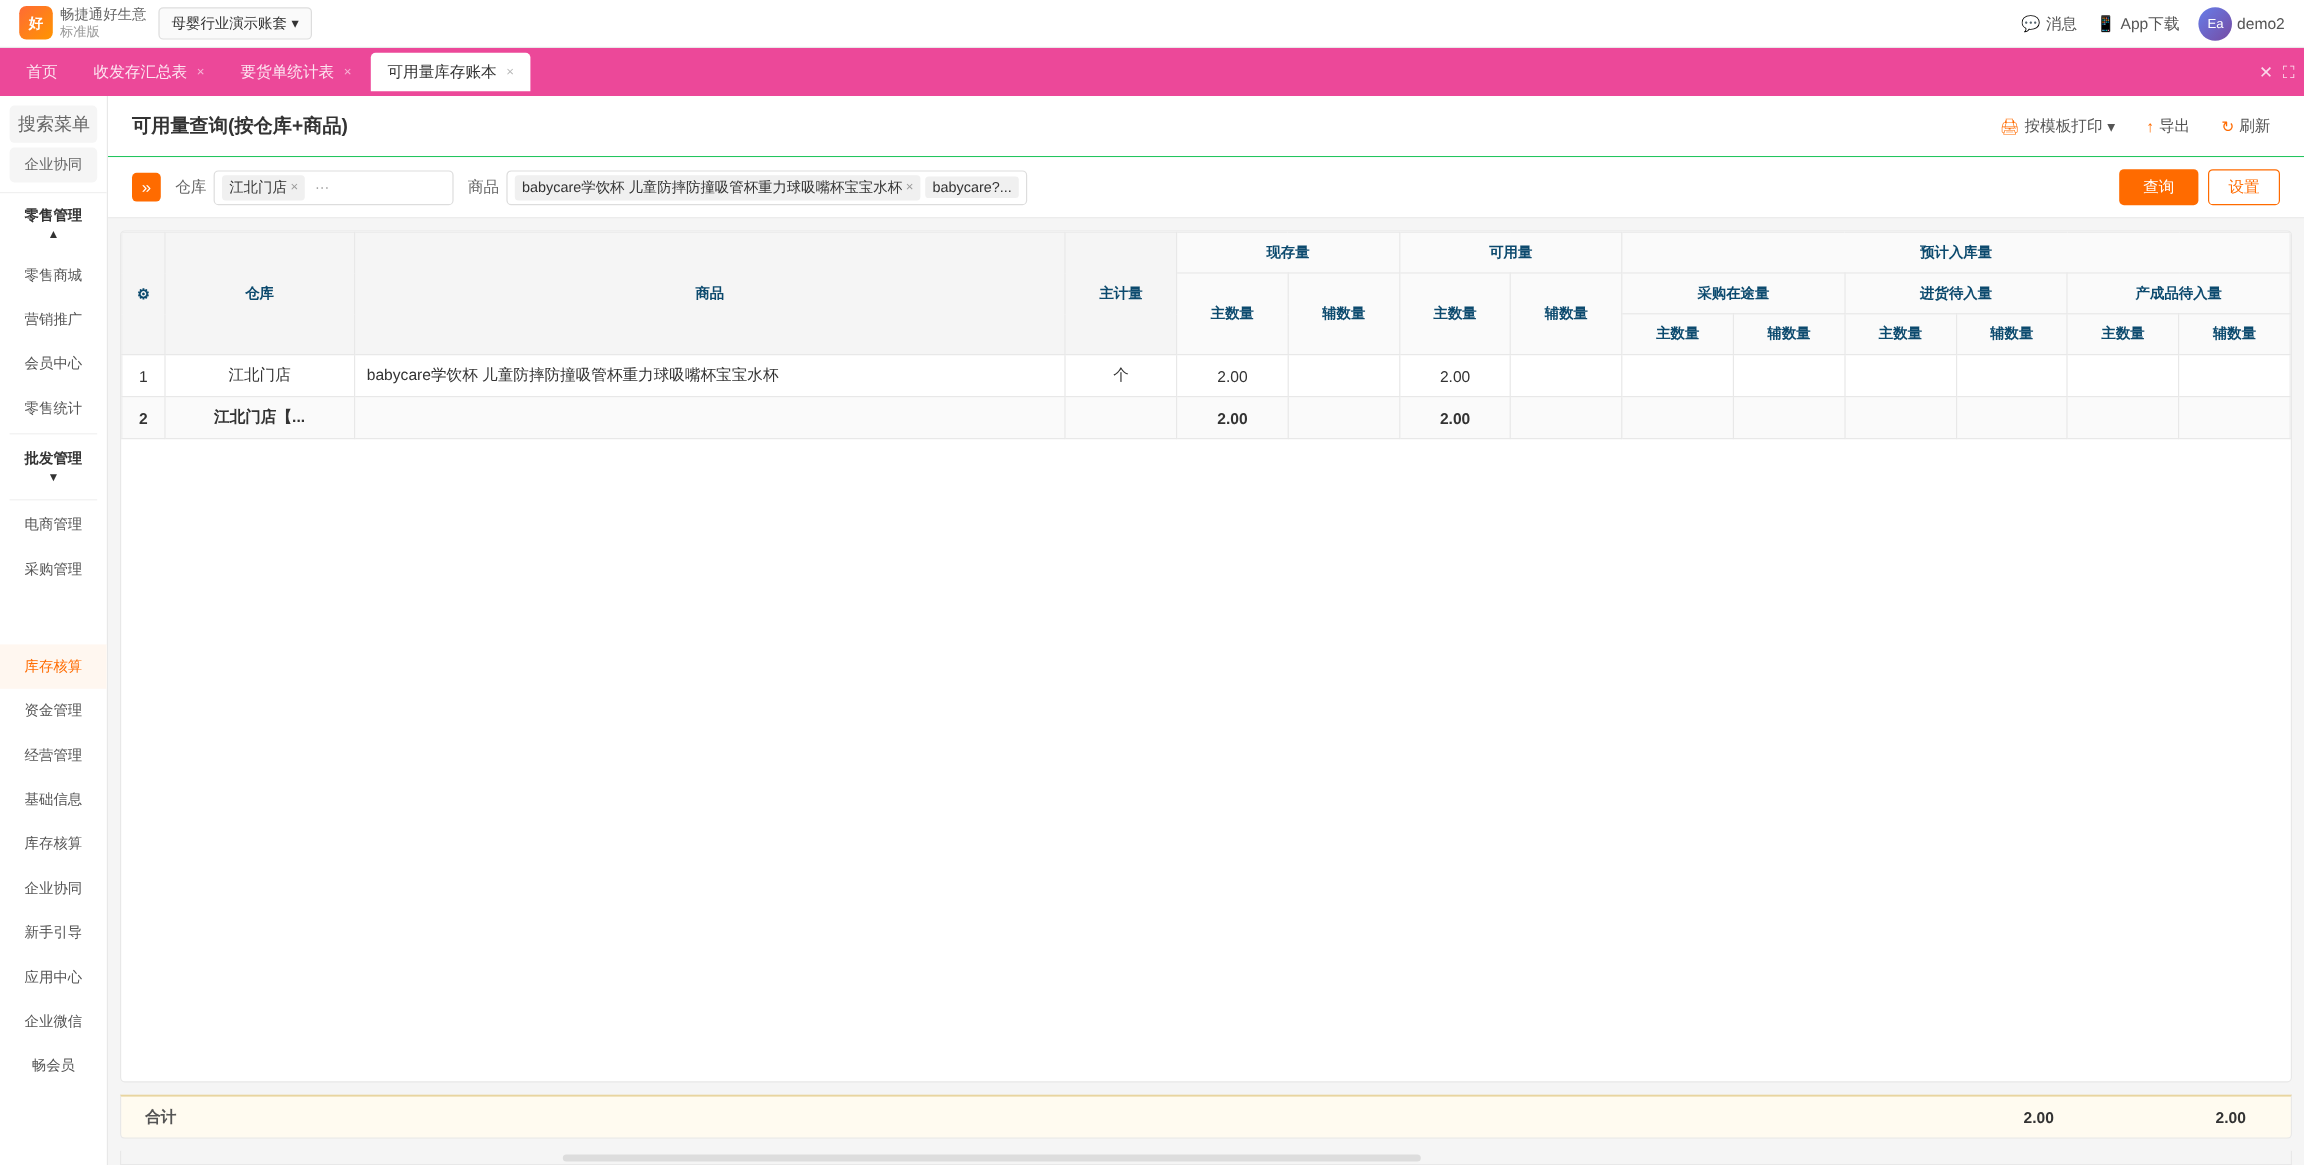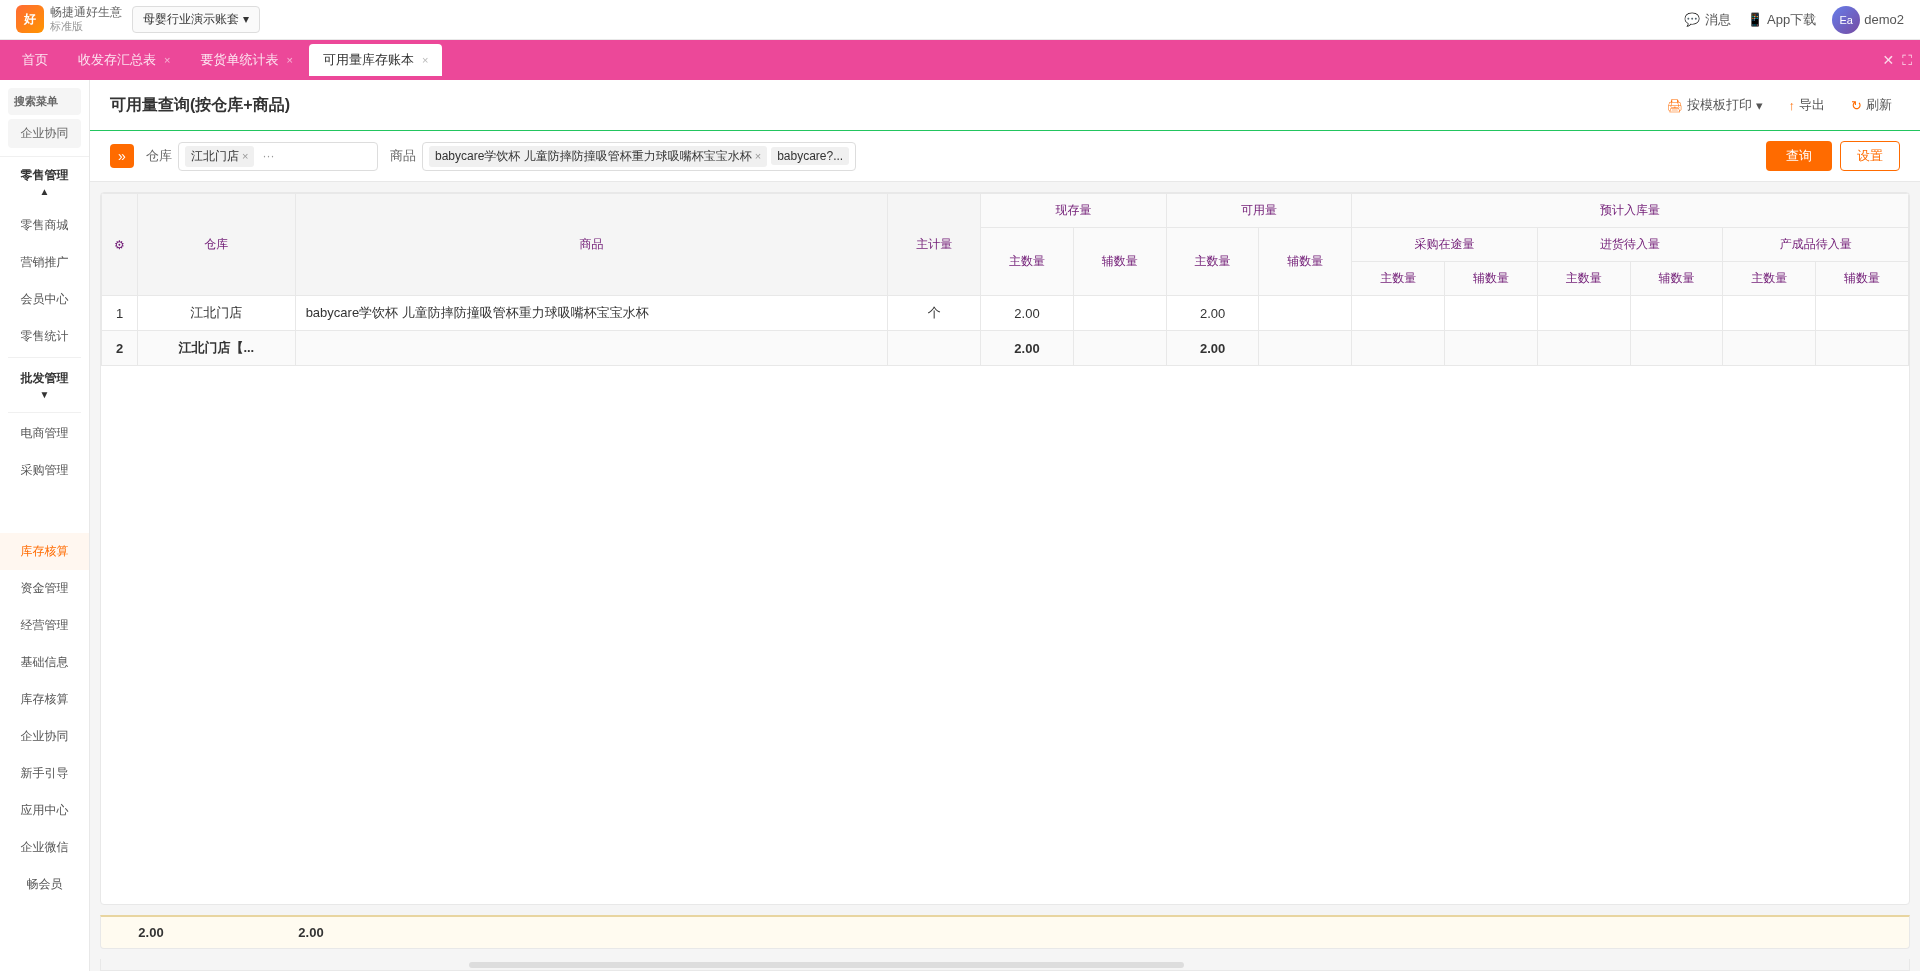--- a/index.html
+++ b/index.html
@@ -26,21 +26,21 @@
     .nav-spacer { flex: 1; }
     .nav-window-controls { display: flex; gap: 8px; color: rgba(255,255,255,0.8); }
     .nav-window-btn { cursor: pointer; font-size: 14px; }
 
     
     .main-layout { display: flex; flex: 1; overflow: hidden; }
 
     
     .sidebar { width: 90px; background: #fff; border-right: 1px solid #e8e8e8; display: flex; flex-direction: column; flex-shrink: 0; overflow-y: auto; }
     .sidebar-search { padding: 8px; border-bottom: 1px solid #f0f0f0; }
-    .sidebar-search-btn { width: 100%; padding: 6px; background: #f5f5f5; border: none; border-radius: 4px; font-size: 11px; color: #666; cursor: pointer; text-align: left; font-weight: bold; }
+    .sidebar-search-btn { width: 100%; padding: 6px; background: #f5f5f5; border: none; border-radius: 4px; font-size: 15px; color: #666; cursor: pointer; text-align: right; }
     .sidebar-nav-btn { width: 100%; padding: 6px; background: #f5f5f5; border: none; border-radius: 4px; font-size: 12px; color: #666; cursor: pointer; text-align: center; margin-top: 4px; }
     .sidebar-item { padding: 10px 8px; text-align: center; font-size: 12px; color: #555; cursor: pointer; display: flex; flex-direction: column; align-items: center; gap: 2px; }
     .sidebar-item.active { color: #ff6b00; background: #fff7f0; margin-top: 44px; }
     .sidebar-item.section-header { font-size: 12px; color: #333; font-weight: bold; display: flex; justify-content: space-between; align-items: center; padding: 10px 0; }
     .sidebar-item.section-header .arrow { font-size: 10px; }
     .sidebar-divider { height: 1px; background: #f0f0f0; margin: 2px 8px; }
 
     
     .content-area { flex: 1; overflow: auto; background: #f5f5f5; display: flex; flex-direction: column; }
 
@@ -61,21 +61,21 @@
     .filter-tag .remove { color: #999; cursor: pointer; font-size: 11px; }
     .filter-more { color: #999; font-size: 12px; cursor: pointer; padding: 0 4px; }
     .filter-right { margin-left: auto; display: flex; gap: 8px; padding-left: 24px; }
     .btn-query { background: #ff6b00; color: white; border: none; padding: 6px 20px; border-radius: 4px; font-size: 13px; cursor: pointer; }
     .btn-settings { background: white; color: #ff6b00; border: 1px solid #ff6b00; padding: 5px 16px; border-radius: 4px; font-size: 13px; cursor: pointer; }
 
     
     .table-container { flex: 1; background: #fff; margin: 10px; border-radius: 4px; overflow: auto; border: 1px solid #e8e8e8; }
     .data-table { width: 100%; border-collapse: collapse; font-size: 13px; }
     .data-table th, .data-table td { border: 1px solid #e8e8e8; padding: 8px 10px; text-align: center; white-space: nowrap; }
-    .data-table th { background: #fafafa; color: #701a75; font-weight: normal; font-size: 12px; }
+    .data-table th { background: #fafafa; color: #0c4a6e; font-weight: bold; font-size: 12px; }
     .data-table td { color: #333; }
     .data-table .th-main { background: #f5f5f5; }
     .data-table .th-subgroup { background: #fafafa; }
     .col-settings { width: 36px; }
     .th-group { background: #f5f5f5; }
 
     
     .table-footer { background: #fffbf0; border-top: 2px solid #e8e8e8; padding: 8px 10px; display: flex; align-items: center; font-size: 13px; font-weight: bold; flex-shrink: 0; margin: 0 10px 10px 10px; border: 1px solid #e8e8e8; border-top: 2px solid #e8d5a0; border-radius: 0 0 4px 4px; }
     .footer-label { color: #555; margin-right: auto; padding-left: 10px; }
     .footer-values { display: flex; gap: 0; }
@@ -324,20 +324,21 @@
             <td></td>
             <td></td>
             <td></td>
             <td></td>
           </tr>
         </tbody>
       </table>
     </div>
 
     <div class="table-footer" style="display:flex; align-items:center;">
+      <span class="footer-label" style="min-width:700px;">合计</span>
       <div class="footer-values">
         <span class="footer-cell">2.00</span>
         <span class="footer-cell"></span>
         <span class="footer-cell">2.00</span>
       </div>
     </div>
 
     <div class="table-scroll-bar">
       <div class="scroll-bar-inner"></div>
     </div>

